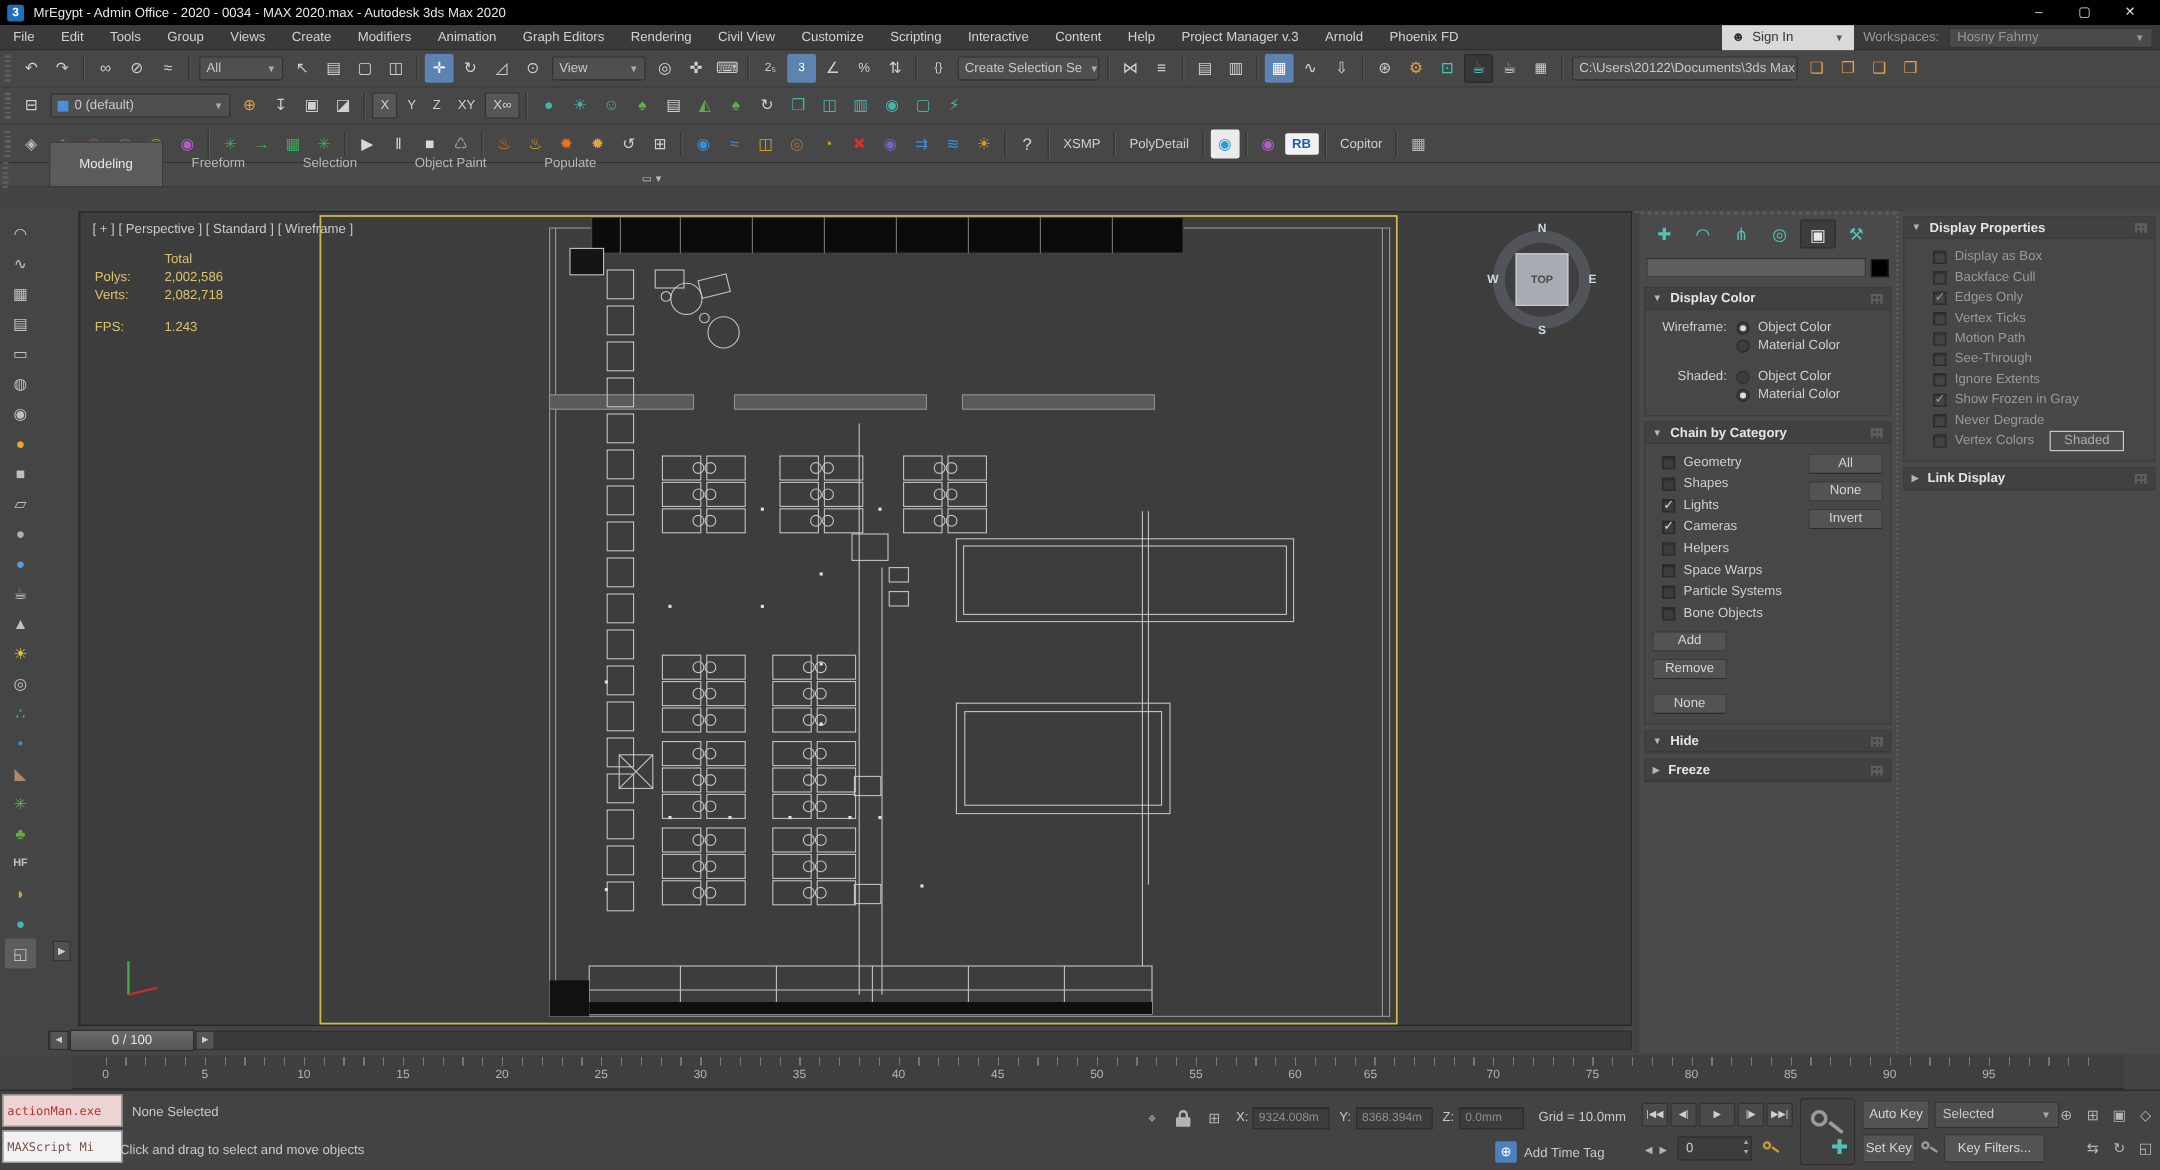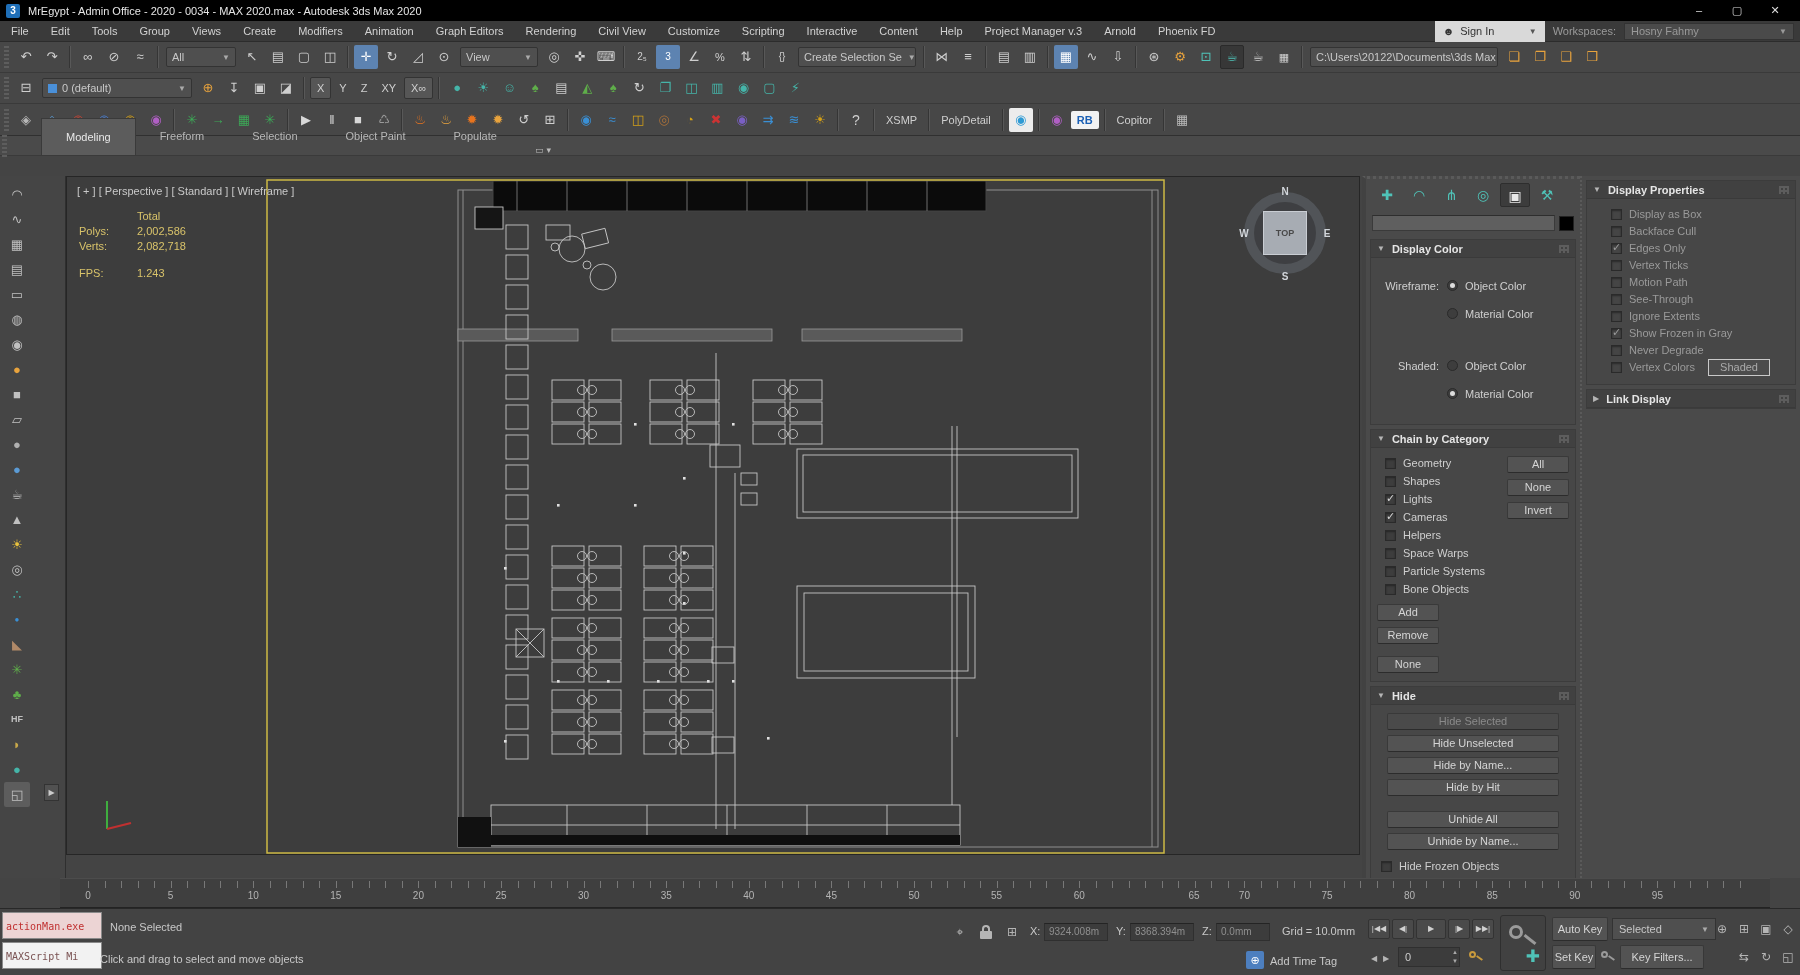--- a/index.html
+++ b/index.html
@@ -81,21 +81,21 @@
   .rhead .rarr{color:#b5b5b5;font-size:8px;margin-right:7px;}
   .rhead .rtitle{font-weight:bold;color:#e5e5e5;}
   .rhead .grip{margin-left:auto;width:10px;height:8px;background:repeating-linear-gradient(to right,#6a6a6a 0 2px,transparent 2px 4px),repeating-linear-gradient(to bottom,#6a6a6a 0 2px,transparent 2px 4px);opacity:.7;}
   .rbody{padding:6px 6px 8px 6px;}
   .cb{width:11px;height:11px;background:#3d3d3d;border:1px solid #2a2a2a;box-shadow:inset 0 1px 2px rgba(0,0,0,.4);position:relative;flex:none;}
   .cb.on::after{content:"✓";position:absolute;left:0;top:-3px;color:#d8d8d8;font-size:11px;}
   .cb.dis{background:#454545;}
   .cb.dis.on::after{color:#9a9a9a;}
   .rb{width:11px;height:11px;border-radius:50%;background:#3d3d3d;border:1px solid #2a2a2a;position:relative;flex:none;}
   .rb.on::after{content:"";position:absolute;left:2px;top:2px;width:5px;height:5px;border-radius:50%;background:#ddd;}
-  .dcrow{display:flex;align-items:flex-start;margin:16px 0;}
+  .dcrow{display:flex;align-items:flex-end;margin:3px 0;}
   .dclab{width:62px;text-align:right;margin-right:8px;color:#cfcfcf;}
   .dcopt{color:#cfcfcf;margin-left:7px;}
   .hbcwrap{display:flex;}
   .hbccol{flex:1;}
   .hbcrow{display:flex;align-items:center;gap:7px;height:18px;color:#cfcfcf;}
   .hbcbtns{width:62px;display:flex;flex-direction:column;gap:6px;padding-top:2px;}
   .pbtn{height:17px;background:#535353;border:1px solid #393939;border-bottom-color:#2c2c2c;border-radius:2px;color:#d5d5d5;text-align:center;line-height:15px;}
   .pbtn.dis{color:#8a8a8a;background:#4a4a4a;}
   .listwrap{display:flex;margin-top:6px;gap:6px;}
   .catlist{flex:1;background:#3e3e3e;border:1px solid #e5e5e5;height:82px;padding:1px 3px;color:#f0f0f0;line-height:15px;overflow:hidden;}
@@ -676,34 +676,20 @@
         </div>
       </div>
     </div>
 
     <div class="rollout">
       <div class="rhead">
         <span class="rarr">▼</span>
         <span class="rtitle">Hide</span>
         <span class="grip"></span>
       </div>
-      <div class="rbody">
-        <div class="hidebtns" id="hide-buttons">
-            <div class="pbtn dis">Hide Selected</div>
-            <div class="pbtn">Hide Unselected</div>
-            <div class="pbtn">Hide by Name...</div>
-            <div class="pbtn">Hide by Hit</div>
-            <div class="pbtn gap">Unhide All</div>
-            <div class="pbtn">Unhide by Name...</div>
-          </div>
-        <div class="hfrow">
-          <span class="cb"></span>
-          <span>Hide Frozen Objects</span>
-        </div>
-      </div>
     </div>
 
     <div class="rollout">
       <div class="rhead">
         <span class="rarr">▶</span>
         <span class="rtitle">Freeze</span>
         <span class="grip"></span>
       </div>
     </div>
   </div>
@@ -761,38 +747,44 @@
     </div>
     <div class="rollout">
       <div class="rhead">
         <span class="rarr">▶</span>
         <span class="rtitle">Link Display</span>
         <span class="grip"></span>
       </div>
     </div>
   </div>
 
+  <div class="timeslider">
+    <div class="ts-track"></div>
+    <div class="ts-btn" style="left:1px;">◀</div>
+    <div class="ts-handle">0 / 100</div>
+    <div class="ts-btn" style="left:123px;">▶</div>
+  </div>
 
   <div class="ruler">
     <div class="ticks"></div>
     <div id="ruler-nums">
         <span class="rnum" style="left: 28px;">0</span>
         <span class="rnum" style="left: 110.6px;">5</span>
         <span class="rnum" style="left: 193.2px;">10</span>
         <span class="rnum" style="left: 275.8px;">15</span>
         <span class="rnum" style="left: 358.4px;">20</span>
         <span class="rnum" style="left: 441px;">25</span>
         <span class="rnum" style="left: 523.6px;">30</span>
         <span class="rnum" style="left: 606.2px;">35</span>
         <span class="rnum" style="left: 688.8px;">40</span>
         <span class="rnum" style="left: 771.4px;">45</span>
         <span class="rnum" style="left: 854px;">50</span>
         <span class="rnum" style="left: 936.6px;">55</span>
         <span class="rnum" style="left: 1019.2px;">60</span>
-        <span class="rnum" style="left: 1134px;">65</span>
+        <span class="rnum" style="left: 1082px;">65</span>
         <span class="rnum" style="left: 1184.4px;">70</span>
         <span class="rnum" style="left: 1267px;">75</span>
         <span class="rnum" style="left: 1349.6px;">80</span>
         <span class="rnum" style="left: 1432.2px;">85</span>
         <span class="rnum" style="left: 1514.8px;">90</span>
         <span class="rnum" style="left: 1597.4px;">95</span>
         <span class="rnum" style="left: 1680px; margin-top: 35px;">100</span>
       </div>
   </div>
 

